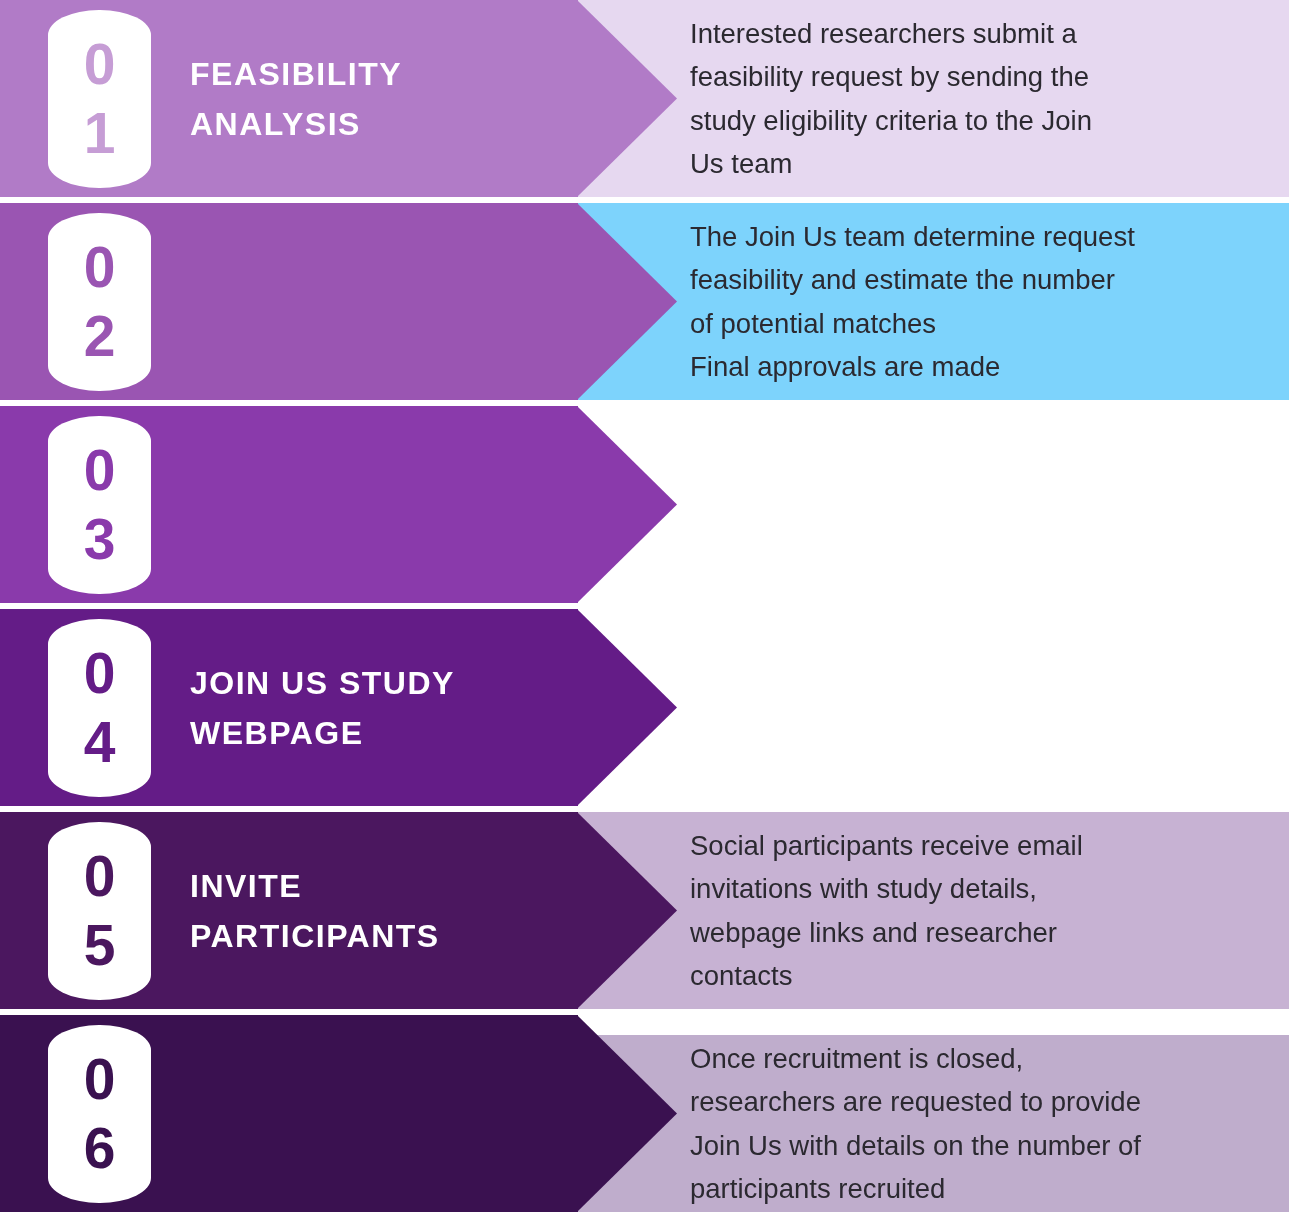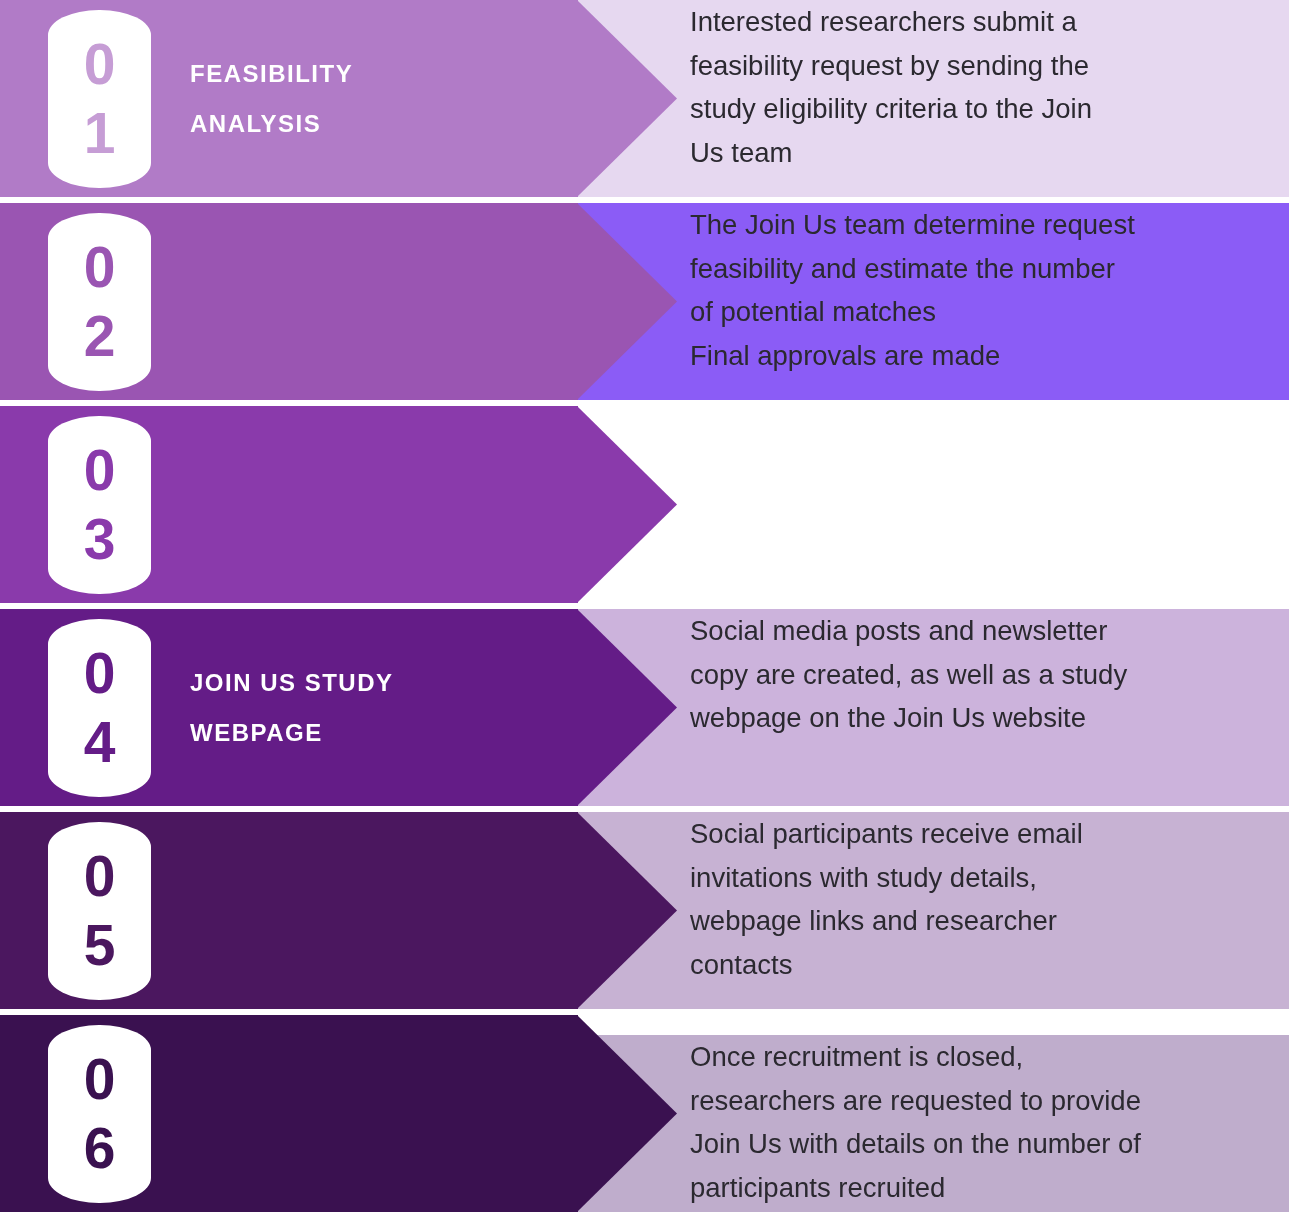--- a/index.html
+++ b/index.html
@@ -29,20 +29,21 @@
   .arrow {
     position: absolute;
     left: 577px; top: 0; bottom: 0;
     width: 100px;
     clip-path: polygon(0 0, 100% 50%, 0 100%);
   }
   .panel {
     position: absolute;
     left: 578px; right: 0; top: 0; bottom: 0;
     display: flex;
+    align-items: center;
   }
   .badge {
     position: absolute;
     left: 48px;
     top: 50%;
     transform: translateY(-50%);
     width: 103px;
     height: 178px;
     background: #ffffff;
     border-radius: 51px / 25px;
@@ -57,21 +58,21 @@
     white-space: pre-line;
     text-align: center;
   }
   .title {
     position: absolute;
     left: 190px;
     top: 50%;
     transform: translateY(-50%);
     color: #ffffff;
     font-weight: bold;
-    font-size: 24px;
+    font-size: 32px;
     line-height: 50px;
     letter-spacing: 1.5px;
     white-space: pre-line;
   }
   .desc {
     margin-left: 112px;
     margin-right: 18px;
     color: #2b2930;
     font-size: 27.5px;
     line-height: 43.5px;
@@ -94,21 +95,21 @@
     <div class="arrow" style="background-color: rgb(177, 123, 199);"></div>
     <div class="badge">
       <div class="num" style="color: rgb(198, 157, 213);">0
 1</div>
     </div>
     <div class="title">FEASIBILITY
 ANALYSIS</div>
   </div>
 
   <div class="step-row">
-    <div class="panel" style="background-color: #8b5cf6;">
+    <div class="panel" style="background-color: #7dd3fc;">
       <div class="desc">The Join Us team determine request
 feasibility and estimate the number
 of potential matches
 Final approvals are made</div>
     </div>
     <div class="band" style="background-color: rgb(154, 85, 178);"></div>
     <div class="arrow" style="background-color: rgb(154, 85, 178);"></div>
     <div class="badge">
       <div class="num" style="color: rgb(154, 85, 178);">0
 2</div>
@@ -118,25 +119,20 @@
   <div class="step-row">
     <div class="band" style="background-color: rgb(138, 58, 171);"></div>
     <div class="arrow" style="background-color: rgb(138, 58, 171);"></div>
     <div class="badge">
       <div class="num" style="color: rgb(138, 58, 171);">0
 3</div>
     </div>
   </div>
 
   <div class="step-row">
-    <div class="panel" style="background-color: rgb(204, 179, 220);">
-      <div class="desc">Social media posts and newsletter
-copy are created, as well as a study
-webpage on the Join Us website</div>
-    </div>
     <div class="band" style="background-color: rgb(100, 28, 135);"></div>
     <div class="arrow" style="background-color: rgb(100, 28, 135);"></div>
     <div class="badge">
       <div class="num" style="color: rgb(100, 28, 135);">0
 4</div>
     </div>
     <div class="title">JOIN US STUDY
 WEBPAGE</div>
   </div>
 
@@ -146,20 +142,22 @@
 invitations with study details,
 webpage links and researcher
 contacts</div>
     </div>
     <div class="band" style="background-color: rgb(75, 23, 95);"></div>
     <div class="arrow" style="background-color: rgb(75, 23, 95);"></div>
     <div class="badge">
       <div class="num" style="color: rgb(75, 23, 95);">0
 5</div>
     </div>
+    <div class="title">INVITE
+PARTICIPANTS</div>
   </div>
 
   <div class="step-row">
     <div class="panel" style="background-color: rgb(191, 173, 204); margin-top: 20px;">
       <div class="desc">Once recruitment is closed,
 researchers are requested to provide
 Join Us with details on the number of
 participants recruited</div>
     </div>
     <div class="band" style="background-color: rgb(58, 17, 80);"></div>

